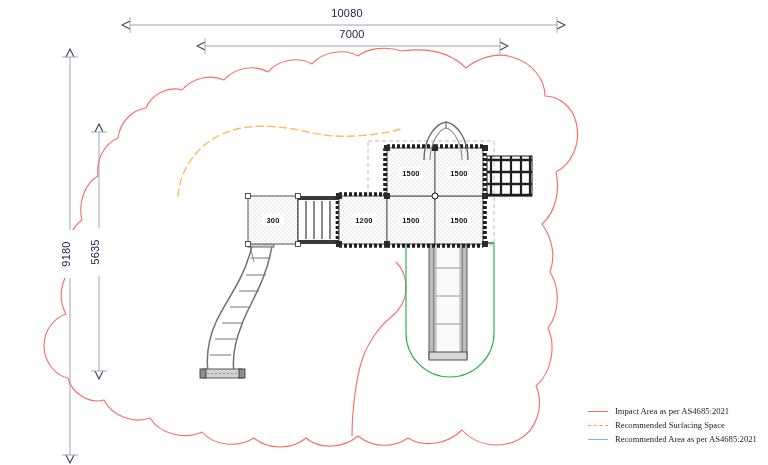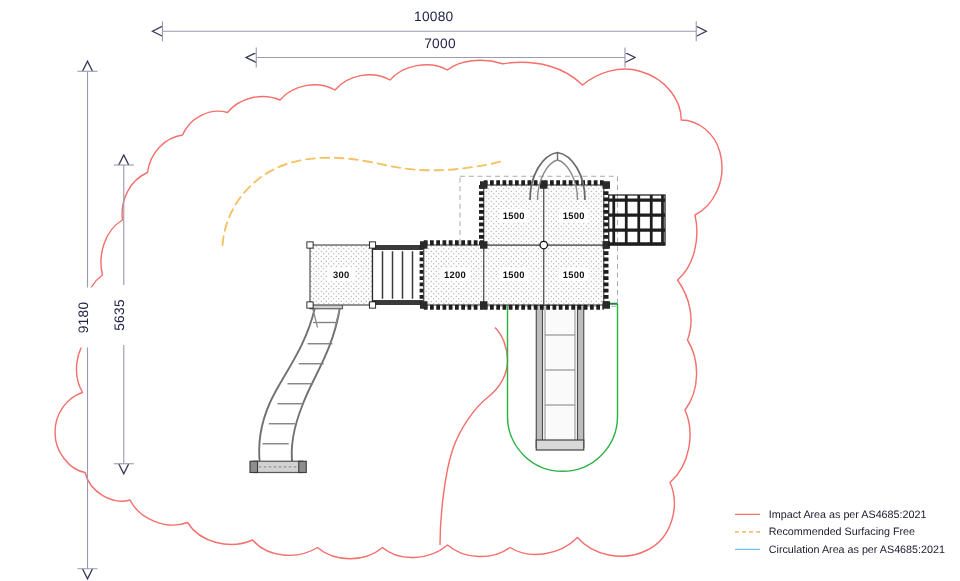--- a/index.html
+++ b/index.html
@@ -9,21 +9,21 @@
   svg{position:absolute;left:0;top:0;}
   .dimtxt{font-family:"Liberation Sans",sans-serif;font-size:11px;fill:#23234a;
           font-weight:400;letter-spacing:.2px;}
   .platlbl{font-family:"Liberation Sans",sans-serif;font-size:7.5px;fill:#111;
            font-weight:700;letter-spacing:.2px;}
   .legtxt{font-family:"Liberation Sans",sans-serif;font-size:8.6px;fill:#1b1b38;}
   .legend{position:absolute;left:588px;top:404px;width:180px;}
   .legrow{display:flex;align-items:center;height:14.2px;}
   .legswatch{width:20px;height:0;border-top-width:1.6px;border-top-style:solid;
              margin-right:7px;flex:0 0 20px;}
-  .legrow span.legtxt{white-space:nowrap;line-height:1;}
+  .legrow span.legtxt{white-space:nowrap;line-height:1;font-family:Liberation Serif, serif;}
 </style>
 </head>
 <body>
 
 <div id="stage">
 
 <svg width="768" height="465" viewBox="0 0 768 465">
   <defs>
     <pattern id="dots" width="4" height="4" patternUnits="userSpaceOnUse">
       <rect width="4" height="4" fill="#fdfdfd"></rect>
@@ -258,21 +258,21 @@
   </g>
 </svg>
 
 <div class="legend">
   <div class="legrow">
     <span class="legswatch" style="border-top-color:#f4706c;"></span>
     <span class="legtxt">Impact Area as per AS4685:2021</span>
   </div>
   <div class="legrow">
     <span class="legswatch" style="border-top-color:#f0a33c;border-top-style:dashed;"></span>
-    <span class="legtxt">Recommended Surfacing Free</span>
+    <span class="legtxt">Recommended Surfacing Space</span>
   </div>
   <div class="legrow">
     <span class="legswatch" style="border-top-color:#6fc3f0;"></span>
-    <span class="legtxt">Circulation Area as per AS4685:2021</span>
+    <span class="legtxt">Recommended Area as per AS4685:2021</span>
   </div>
 </div>
 
 </div>
 
 </body></html>

